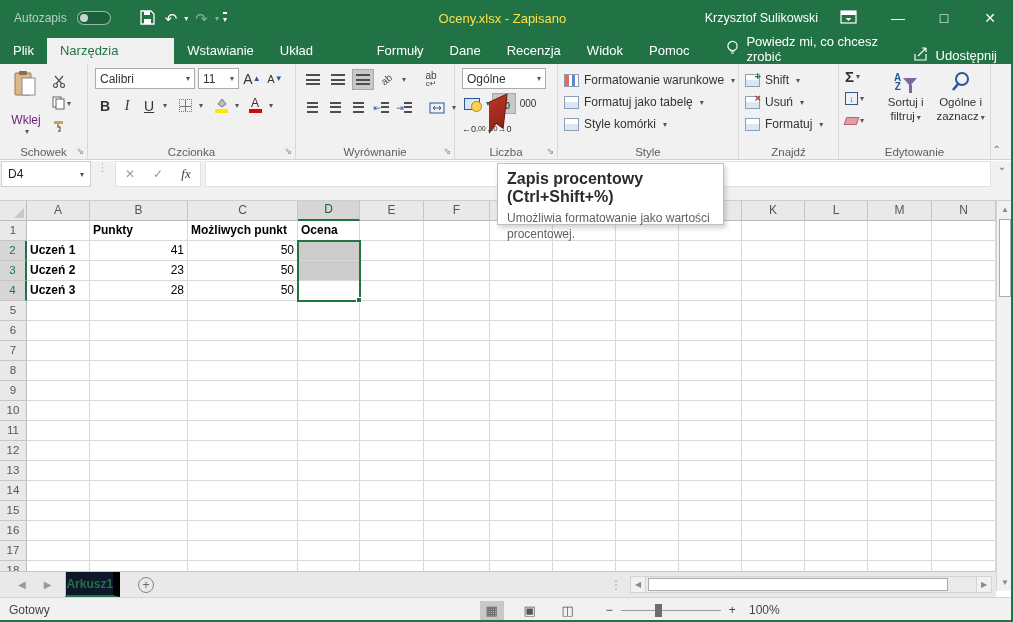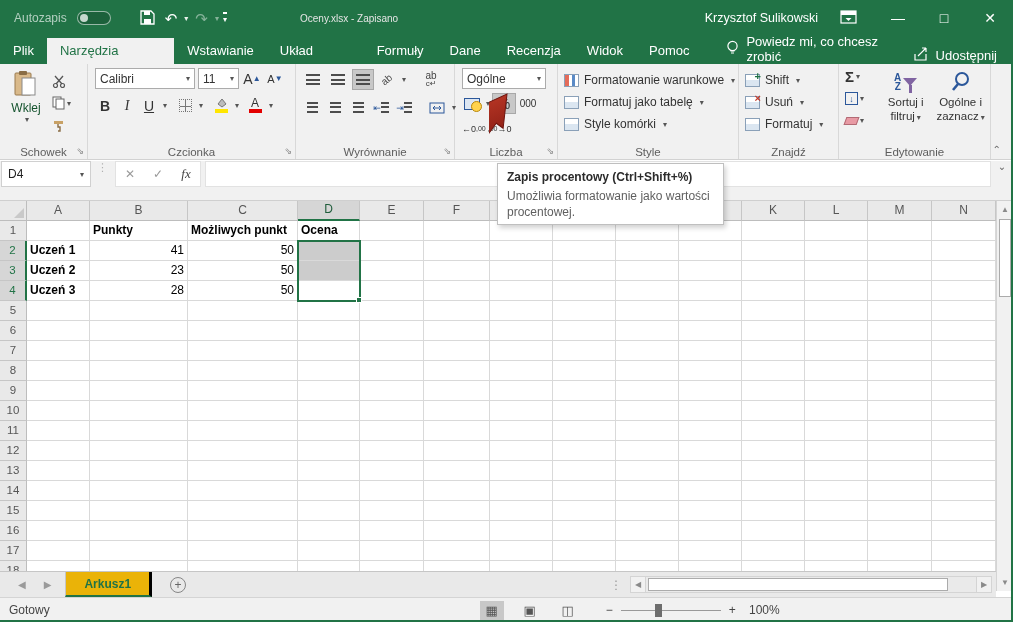--- a/index.html
+++ b/index.html
@@ -10,21 +10,21 @@
   .titlebar { position:absolute; left:0; top:0; width:1013px; height:36px; background:#217346; color:#fff; display:flex; align-items:center; }
   .tb-left { display:flex; align-items:center; gap:10px; padding-left:14px; width:300px; }
   .autosave-label { color:rgba(255,255,255,.65); font-size:12px; }
   .toggle { width:34px; height:14px; border:1px solid rgba(255,255,255,.55); border-radius:8px; position:relative; background:rgba(0,0,0,.15); }
   .toggle .knob { position:absolute; left:2px; top:2px; width:8px; height:8px; border-radius:50%; background:rgba(255,255,255,.75); }
   .qat { display:flex; align-items:center; gap:4px; margin-left:16px; }
   .qat-btn { color:#fff; font-size:15px; line-height:1; padding:2px 3px; }
   .qat-dd { font-size:8px; color:#fff; opacity:.9; }
   .dim { opacity:.45; }
   .qat-more { display:inline-block; border-top:2px solid #fff; font-size:8px; padding-top:1px; }
-  .tb-title { flex:1; text-align:left; font-size:10px; color:#e5e5e5; }
+  .tb-title { flex:1; text-align:center; font-size:13px; color:#fde047; }
   .tb-right { display:flex; align-items:center; gap:0; }
   .tb-user { font-size:12.5px; margin-right:22px; }
   .tb-ribbonopts { margin-right:18px; }
   .winbtn { width:46px; height:36px; display:flex; align-items:center; justify-content:center; font-size:14px; color:#fff; }
 
   
   .tabrow { position:absolute; left:0; top:36px; width:1013px; height:28px; background:#217346; display:flex; align-items:flex-end; color:#fff; }
   .rtab { padding:0 13px; line-height:26px; height:26px; font-size:13px; cursor:default; }
   .rtab.file { font-weight:normal; }
   .rtab.active { background:#f1f1f1; color:#217346; }
@@ -42,21 +42,21 @@
   .combo .dd { margin-left:auto; }
   .mini { height:21px; min-width:20px; display:flex; align-items:center; justify-content:center; color:#333; }
   .sel-btn { background:#c8c8c8; border:1px solid #a8a8a8; }
   .bars { width:14px; height:11px; background:repeating-linear-gradient(#4d4d4d 0 2px, transparent 2px 4.5px); }
   .bars.short { width:11px; }
 
   
   .g-schowek { width:88px; display:flex; padding:3px 2px 0 4px; }
   .paste-big { width:44px; display:flex; flex-direction:column; align-items:center; padding-top:3px; }
   .clip-svg { display:block; }
-  .paste-label { font-size:12px; color:#14532d; margin-top:0; }
+  .paste-label { font-size:12px; color:#701a75; margin-top:12px; }
   .mini-col { display:flex; flex-direction:column; gap:4px; padding-top:5px; margin-left:4px; }
   .mini-col .mini { height:18px; justify-content:flex-start; }
 
   
   .g-font { width:208px; padding:4px 4px 0 7px; }
   .font-row1 { display:flex; gap:3px; align-items:center; }
   .font-row2 { display:flex; gap:2px; align-items:center; margin-top:6px; }
   .biglet { font-size:14px; color:#333; }
   .a-up { position:relative; font-size:14px; }
   .a-up sup { font-size:8px; color:#2b579a; }
@@ -134,42 +134,42 @@
 
   
   .vscroll { position:absolute; right:0; top:201px; width:17px; height:390px; background:#f1f1f1; border-left:1px solid #d4d4d4; }
   .vs-btn { height:17px; text-align:center; font-size:8px; color:#8a8a8a; line-height:17px; }
   .vs-thumb { position:absolute; left:2px; right:2px; top:18px; height:78px; background:#fff; border:1px solid #ababab; }
   .vs-down { position:absolute; bottom:0; left:0; right:0; }
 
   
   .sheetstrip { position:absolute; left:0; top:571px; width:996px; height:26px; background:#e9e9e9; border-top:1px solid #c6c6c6; display:flex; align-items:stretch; }
   .snav { display:flex; align-items:center; gap:18px; padding:0 14px 0 18px; color:#9a9a9a; font-size:10px; }
-  .stab { background:#eab308; border-right:3px solid #000000; border-left:1px solid #c6c6c6; border-bottom:2px solid #217346; color:#217346; font-weight:bold; font-size:12px; display:flex; align-items:center; padding:0 18px; }
+  .stab { background:#0f172a; border-right:7px solid #000000; border-left:1px solid #c6c6c6; border-bottom:2px solid #217346; color:#217346; font-weight:bold; font-size:12px; display:flex; align-items:center; padding:0 0; }
   .addsheet { width:16px; height:16px; border:1px solid #868686; border-radius:50%; color:#666; font-size:12px; line-height:14px; text-align:center; align-self:center; margin-left:18px; }
   .strip-dots { align-self:center; color:#9a9a9a; margin-left:auto; font-size:12px; }
   .hscroll { align-self:center; display:flex; align-items:center; height:17px; margin:0 4px 0 8px; }
   .hs-btn { width:16px; height:17px; background:#f1f1f1; border:1px solid #d4d4d4; color:#8a8a8a; font-size:8px; display:flex; align-items:center; justify-content:center; }
   .hs-track { width:330px; height:17px; background:#eaeaea; border-top:1px solid #d4d4d4; border-bottom:1px solid #d4d4d4; position:relative; }
   .hs-thumb { position:absolute; left:2px; top:1px; height:13px; width:300px; background:#fff; border:1px solid #ababab; }
 
   
   .statusbar { position:absolute; left:0; top:597px; width:1013px; height:25px; background:#f1f1f1; border-top:1px solid #d4d4d4; display:flex; align-items:center; font-size:12px; color:#444; }
   .status-text { margin-left:9px; }
   .views { display:flex; gap:14px; margin-left:430px; }
   .viewbtn { width:24px; height:19px; display:flex; align-items:center; justify-content:center; font-size:13px; color:#555; }
   .viewbtn.active { background:#c8c8c8; }
   .zoomctl { display:flex; align-items:center; margin-left:26px; gap:8px; }
   .zoom-track { width:100px; height:1px; background:#999; position:relative; }
   .zoom-thumb { position:absolute; left:34px; top:-6px; width:7px; height:13px; background:#6d6d6d; }
   .zoom-label { width:44px; text-align:right; margin-right:10px; }
 
   
   .tooltip { position:absolute; left:497px; top:163px; width:227px; height:62px; background:#fff; border:1px solid #bfbfbf; box-shadow:2px 3px 5px rgba(0,0,0,.18); padding:6px 9px; z-index:40; }
-  .tt-title { font-weight:bold; color:#2b2b2b; font-size:12px; }
+  .tt-title { font-weight:bold; color:#2b2b2b; font-size:16px; }
   .tt-body { color:#5f5f5f; font-size:12px; margin-top:5px; line-height:1.3; }
   .callout-arrow { position:absolute; left:489px; top:92px; z-index:50; pointer-events:none; }
 
   .win-edge-r { position:absolute; right:0; top:0; width:2px; height:622px; background:#217346; z-index:60; }
   .win-edge-b { position:absolute; left:0; bottom:0; width:1013px; height:2px; background:#217346; z-index:60; }
 </style>
 </head>
 <body>
 
 <div class="titlebar">

